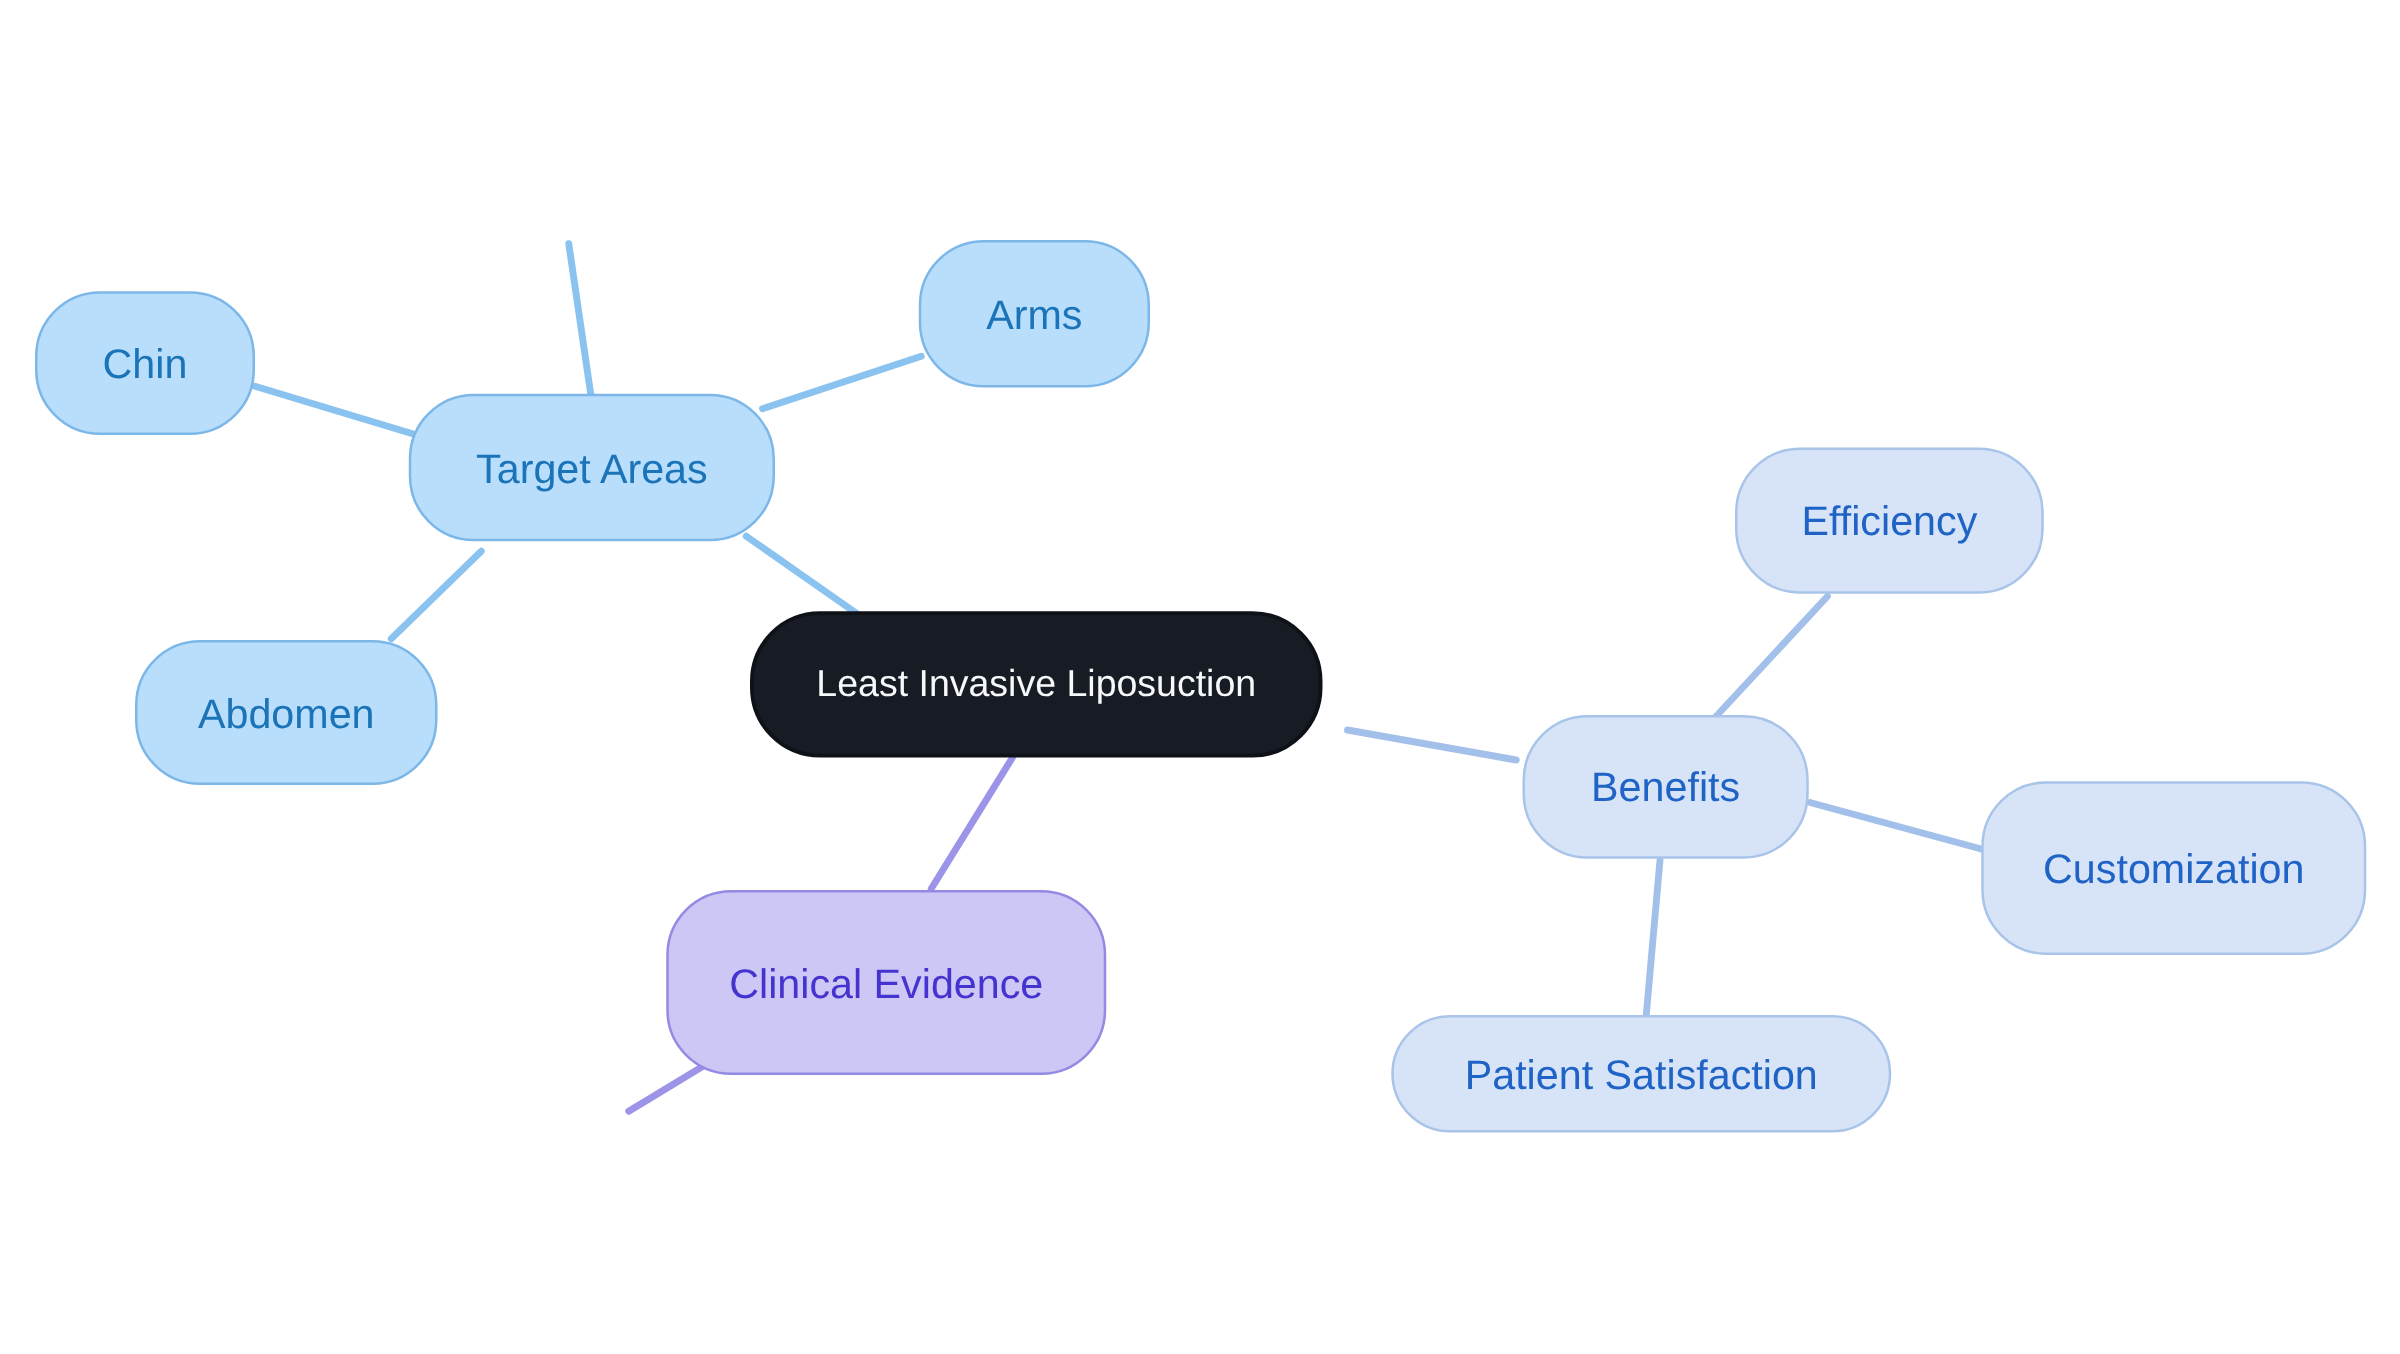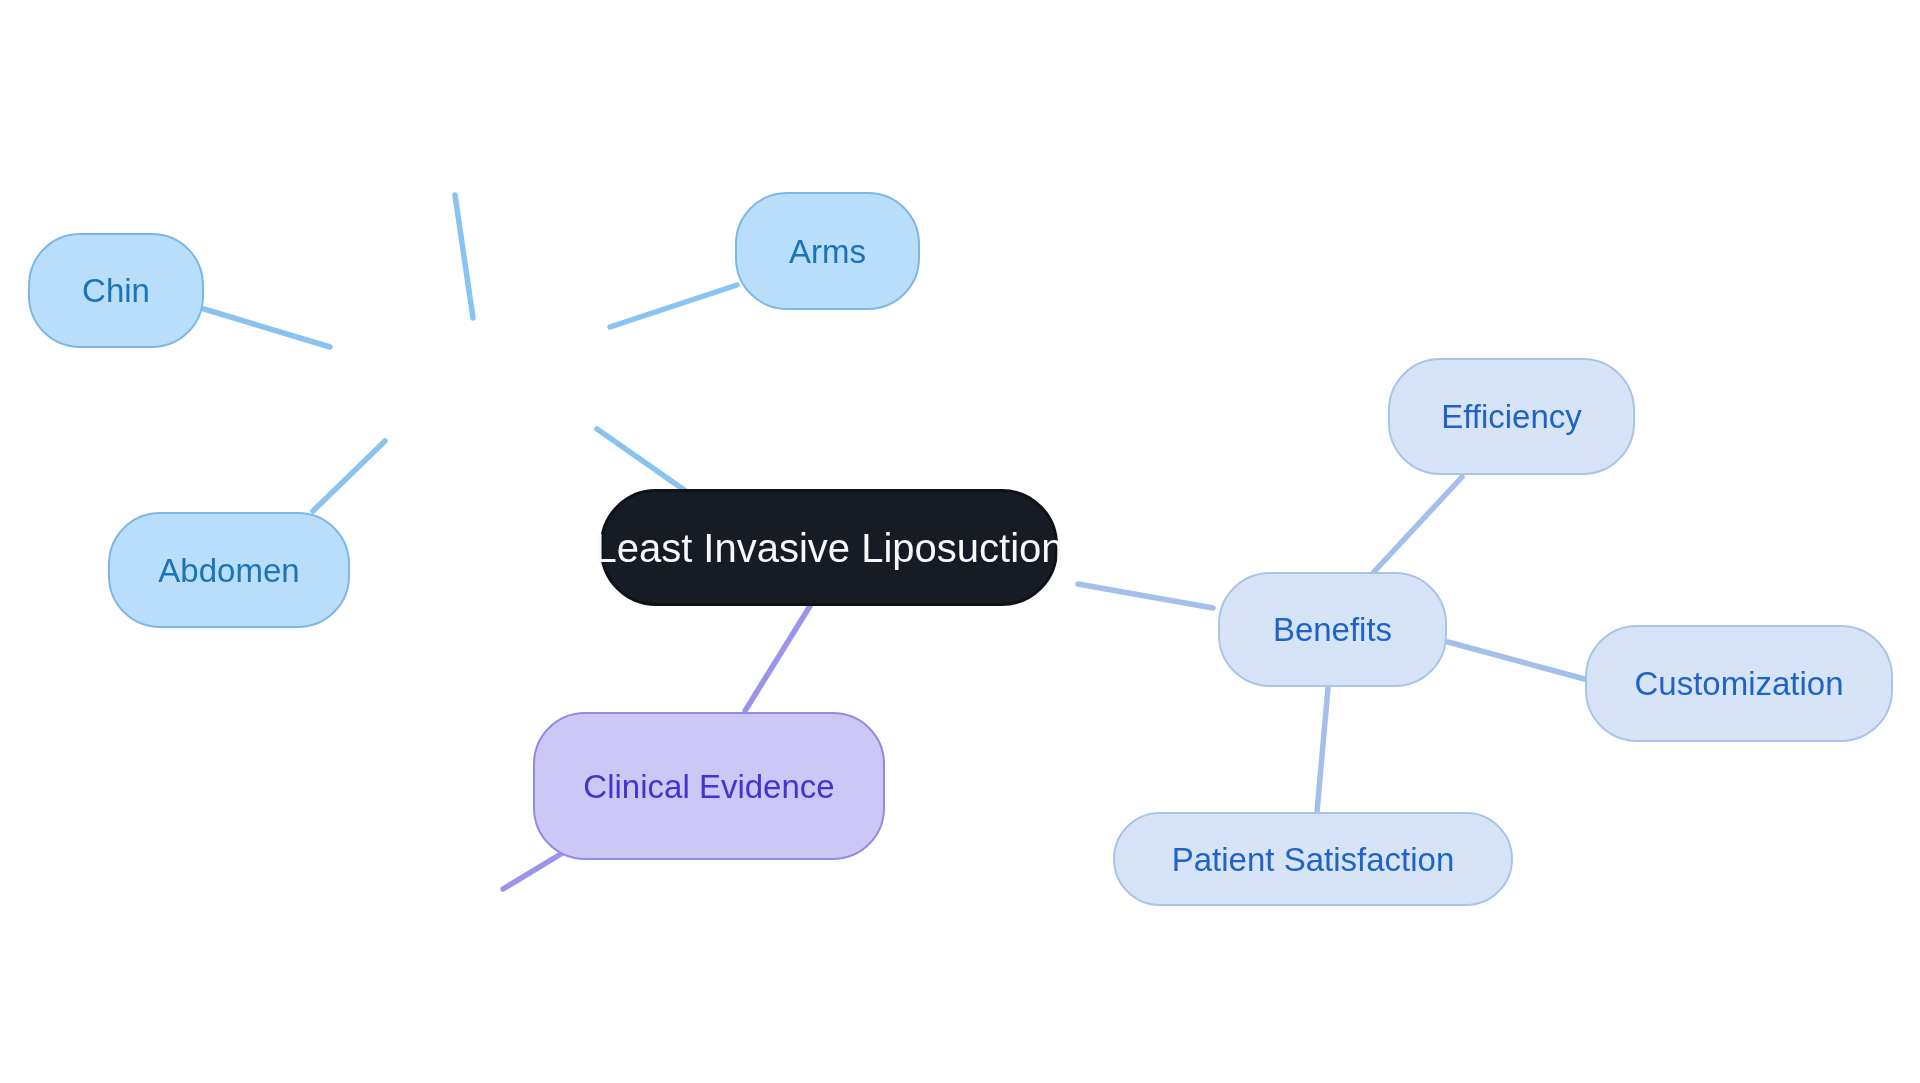--- a/index.html
+++ b/index.html
@@ -47,33 +47,33 @@
   }
   .node.purple {
     background: var(--purple-fill);
     border: 2.5px solid var(--purple-border);
     color: var(--purple-text);
   }
   .node.root {
     background: var(--root-fill);
     border: 3px solid var(--root-border);
     color: var(--root-text);
-    font-size: 40px;
+    font-size: 30px;
   }
 
   
   #node-root                 { left: 600px;  top: 489px; width: 458px; height: 117px; border-radius: 56px; }
   #node-target-areas         { left: 327px;  top: 315px; width: 293px; height: 118px; }
   #node-thighs               { left: 345px;  top: 77px;  width: 202px; height: 115px; }
   #node-arms                 { left: 735px;  top: 192px; width: 185px; height: 118px; }
   #node-chin                 { left: 28px;   top: 233px; width: 176px; height: 115px; }
   #node-abdomen              { left: 108px;  top: 512px; width: 242px; height: 116px; }
   #node-benefits             { left: 1218px; top: 572px; width: 229px; height: 115px; }
   #node-efficiency           { left: 1388px; top: 358px; width: 247px; height: 117px; }
-  #node-customization        { left: 1585px; top: 625px; width: 308px; height: 117px; }
+  #node-customization        { left: 1585px; top: 625px; width: 308px; height: 139px; }
   #node-patient-satisfaction { left: 1113px; top: 812px; width: 400px; height: 94px; text-align: center; }
   #node-clinical-evidence    { left: 533px;  top: 712px; width: 352px; height: 148px; }
   #node-fat-reduction        { left: 203px;  top: 890px; width: 410px; height: 113px; }
 </style>
 </head>
 <body style="background: rgb(255, 255, 255);">
 
 <div class="canvas">
 
   <svg class="edges">
@@ -85,20 +85,21 @@
     <line class="edge-peri" x1="1078" y1="584" x2="1213" y2="608"></line>
     <line class="edge-peri" x1="1372" y1="574" x2="1462" y2="477"></line>
     <line class="edge-peri" x1="1448" y1="642" x2="1588" y2="680"></line>
     <line class="edge-peri" x1="1328" y1="688" x2="1317" y2="812"></line>
     <line class="edge-purple" x1="810" y1="606" x2="745" y2="711"></line>
     <line class="edge-purple" x1="612" y1="823" x2="503" y2="889"></line>
   </svg>
 
   <div class="node root" id="node-root">Least Invasive Liposuction</div>
 
+  <div class="node blue" id="node-target-areas">Target Areas</div>
 
 
   <div class="node blue" id="node-arms">Arms</div>
 
   <div class="node blue" id="node-chin">Chin</div>
 
   <div class="node peri" id="node-benefits">Benefits</div>
 
   <div class="node blue" id="node-abdomen">Abdomen</div>
 

